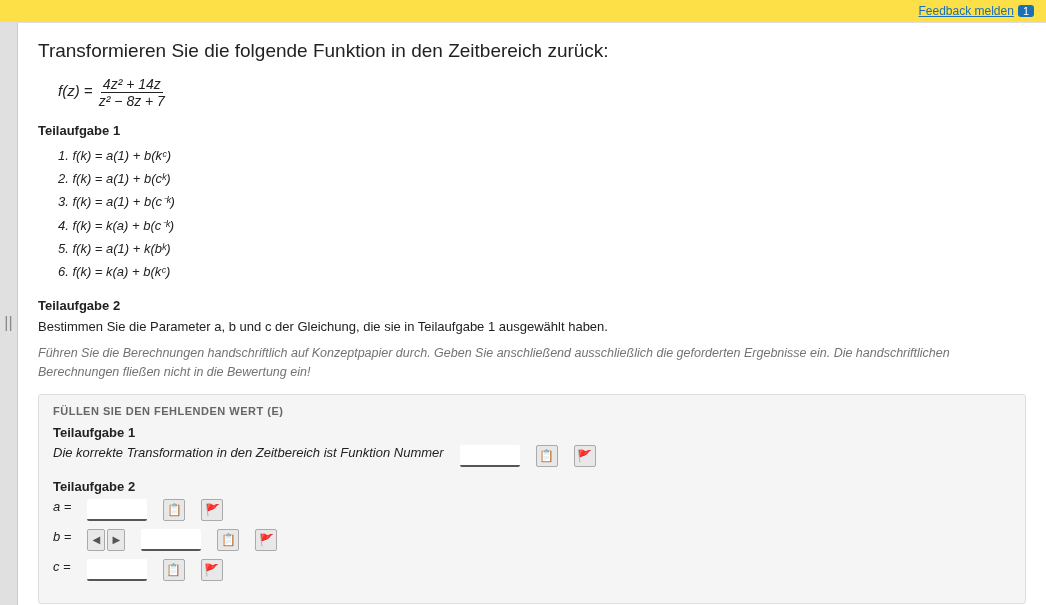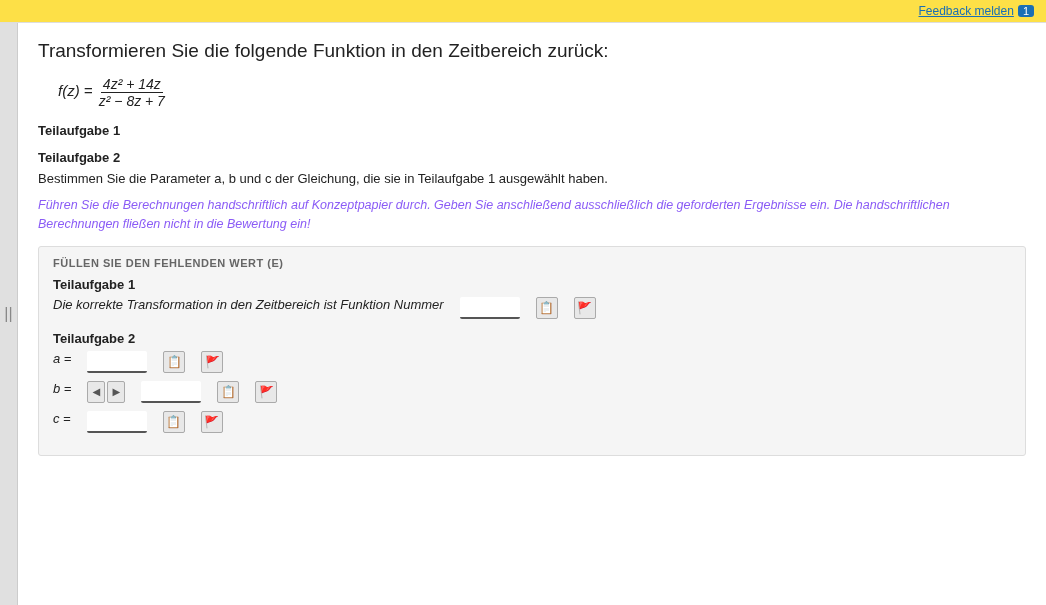--- a/index.html
+++ b/index.html
@@ -99,21 +99,21 @@
       line-height: 1.8;
     }
     .options-list li {
       font-style: italic;
     }
     .italic-note {
       font-style: italic;
       font-size: 12.5px;
       line-height: 1.5;
       margin-bottom: 12px;
-      color: #8b5cf6;
+      color: #737373;
     }
     .fill-section {
       background: #f5f5f5;
       border: 1px solid #ddd;
       border-radius: 3px;
       padding: 10px 14px;
       margin-bottom: 10px;
     }
     .fill-section-title {
       font-size: 11px;
@@ -205,20 +205,28 @@
     <div class="formula-block">
       <span>f(z) =</span>
       <span class="frac">
         <span class="numerator">4z² + 14z</span>
         <span class="denominator">z² − 8z + 7</span>
       </span>
     </div>
 
     <div class="sub-section">
       <div class="section-title">Teilaufgabe 1</div>
+      <ul class="options-list">
+        <li>1. f(k) = a(1) + b(kᶜ)</li>
+        <li>2. f(k) = a(1) + b(cᵏ)</li>
+        <li>3. f(k) = a(1) + b(c⁻ᵏ)</li>
+        <li>4. f(k) = k(a) + b(c⁻ᵏ)</li>
+        <li>5. f(k) = a(1) + k(bᵏ)</li>
+        <li>6. f(k) = k(a) + b(kᶜ)</li>
+      </ul>
     </div>
 
     <div class="sub-section">
       <div class="section-title">Teilaufgabe 2</div>
       <div class="section-text">Bestimmen Sie die Parameter a, b und c der Gleichung, die sie in Teilaufgabe 1 ausgewählt haben.</div>
       <div class="italic-note">Führen Sie die Berechnungen handschriftlich auf Konzeptpapier durch. Geben Sie anschließend ausschließlich die geforderten Ergebnisse ein. Die handschriftlichen Berechnungen fließen nicht in die Bewertung ein!</div>
     </div>
 
     <div class="fill-section">
       <div class="fill-section-title">FÜLLEN SIE DEN FEHLENDEN WERT (E)</div>

